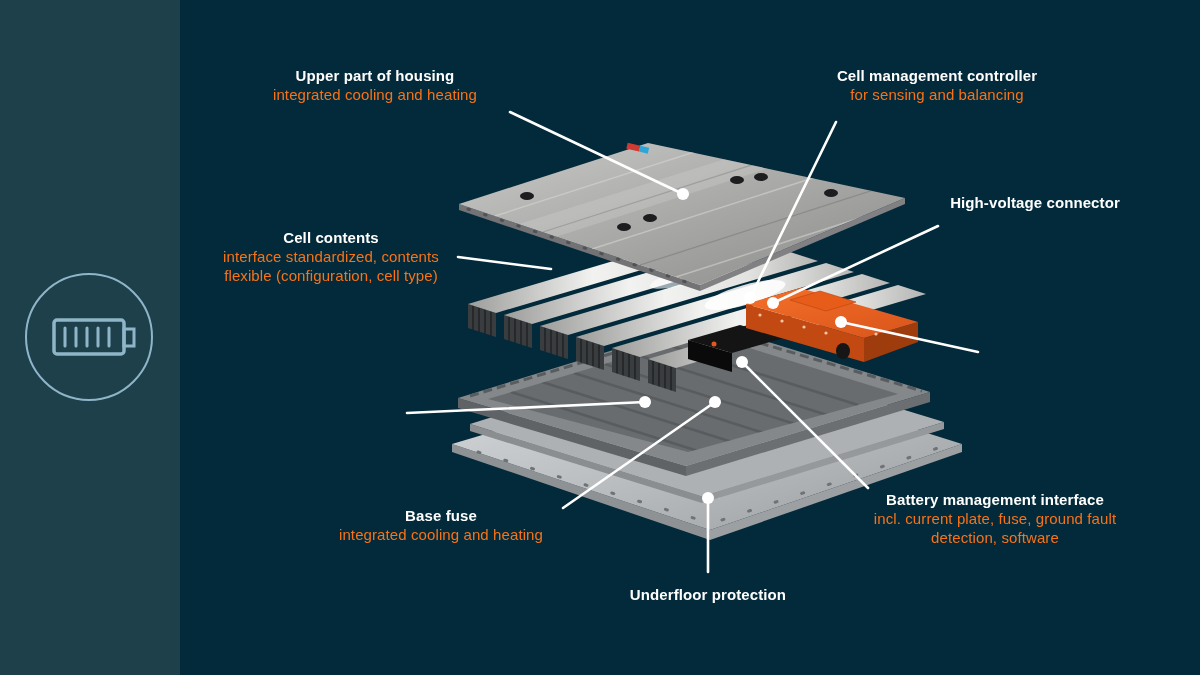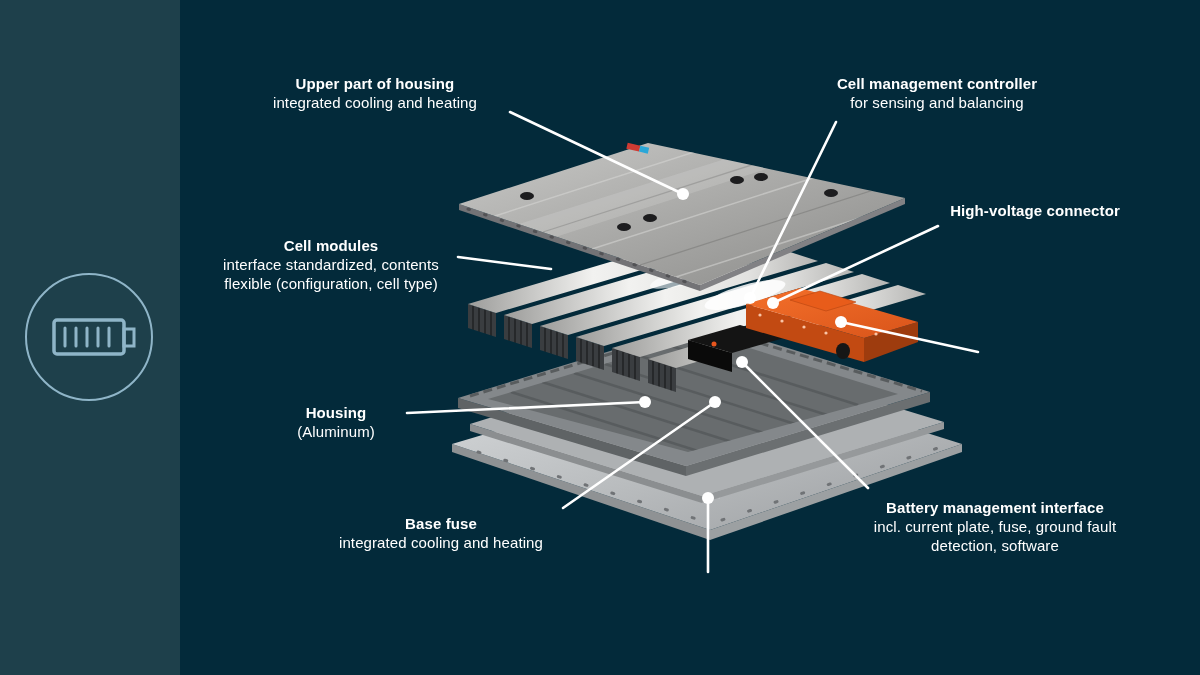--- a/index.html
+++ b/index.html
@@ -1,23 +1,23 @@
 <!DOCTYPE html>
 <html><head>
 <meta charset="utf-8">
 <style>
   html,body{margin:0;padding:0;background:#02222e;}
   .stage{position:relative;width:1200px;height:675px;overflow:hidden;
          background:#032a3a;font-family:"Liberation Sans",sans-serif;}
   .sidebar{position:absolute;left:0;top:0;width:180px;height:675px;background:#1e404b;}
   .sidebar svg{position:absolute;left:22px;top:270px;}
   .scene{position:absolute;left:0;top:0;width:1200px;height:675px;pointer-events:none;}
-  .label{position:absolute;color:#ffffff;text-align:center;font-size:15px;line-height:19px;letter-spacing:.1px;margin-top:8px;}
+  .label{position:absolute;color:#ffffff;text-align:center;font-size:15px;line-height:19px;letter-spacing:.1px;}
   .label b{display:block;font-weight:700;}
-  .label span{display:block;font-weight:400;color:#ffffff;}
+  .label span{display:block;font-weight:400;color:#f97316;}
   #lab-upper{left:235px;top:66px;width:280px}
   #lab-cmc{left:797px;top:66px;width:280px}
   #lab-hv{left:915px;top:193px;width:240px}
   #lab-modules{left:211px;top:228px;width:240px}
   #lab-strip{left:924px;top:342px;width:240px}
   #lab-housing{left:246px;top:395px;width:180px}
   #lab-bmc{left:870px;top:490px;width:250px}
   #lab-base{left:321px;top:506px;width:240px}
   #lab-under{left:588px;top:585px;width:240px}
 </style>
@@ -208,34 +208,33 @@
   <div class="label" id="lab-cmc">
     <b>Cell management controller</b>
     <span>for sensing and balancing</span>
   </div>
 
   <div class="label" id="lab-hv">
     <b>High-voltage connector</b>
   </div>
 
   <div class="label" id="lab-modules">
-    <b>Cell modules</b>
+    <b>Cell contents</b>
     <span>interface standardized, contents flexible (configuration, cell type)</span>
   </div>
 
 
-  <div class="label" id="lab-housing">
-    <b>Housing</b>
-    <span>(Aluminum)</span>
-  </div>
 
   <div class="label" id="lab-bmc">
     <b>Battery management interface</b>
     <span>incl. current plate, fuse, ground fault detection, software</span>
   </div>
 
   <div class="label" id="lab-base">
     <b>Base fuse</b>
     <span>integrated cooling and heating</span>
   </div>
 
+  <div class="label" id="lab-under">
+    <b>Underfloor protection</b>
+  </div>
 
 </div>
 
 </body></html>

